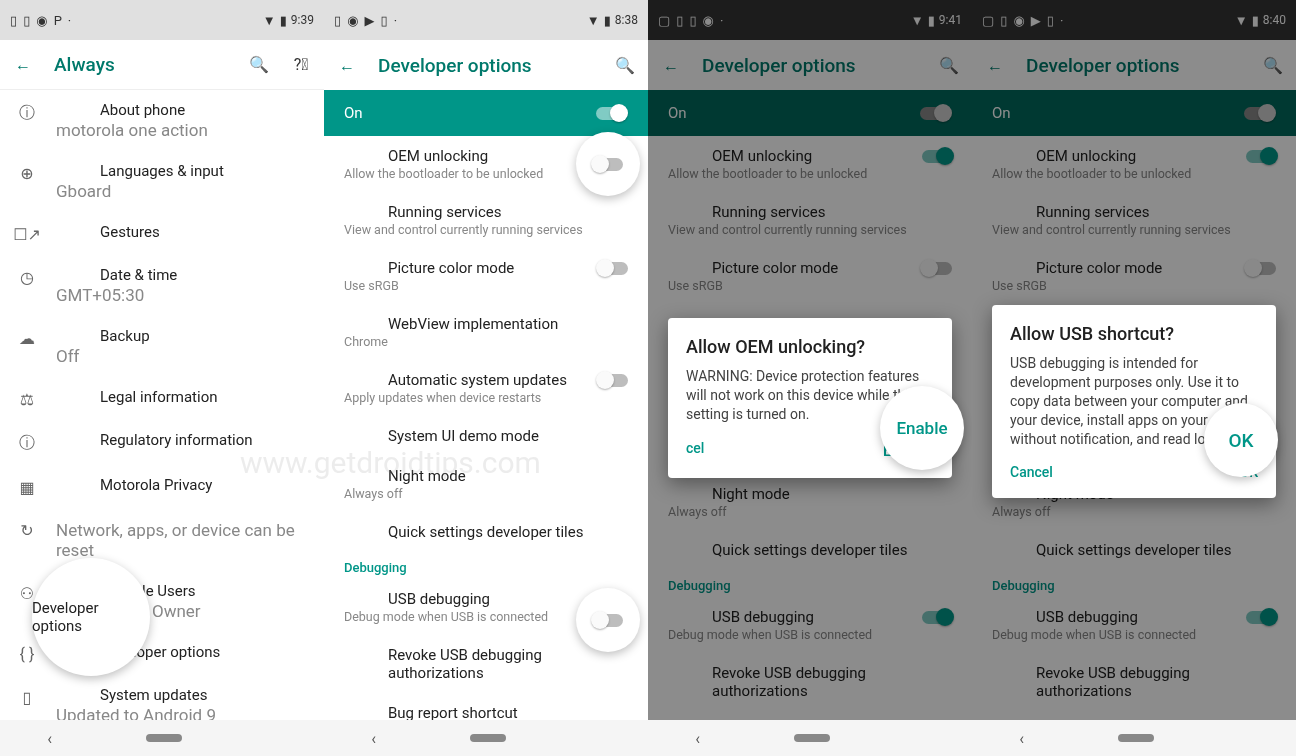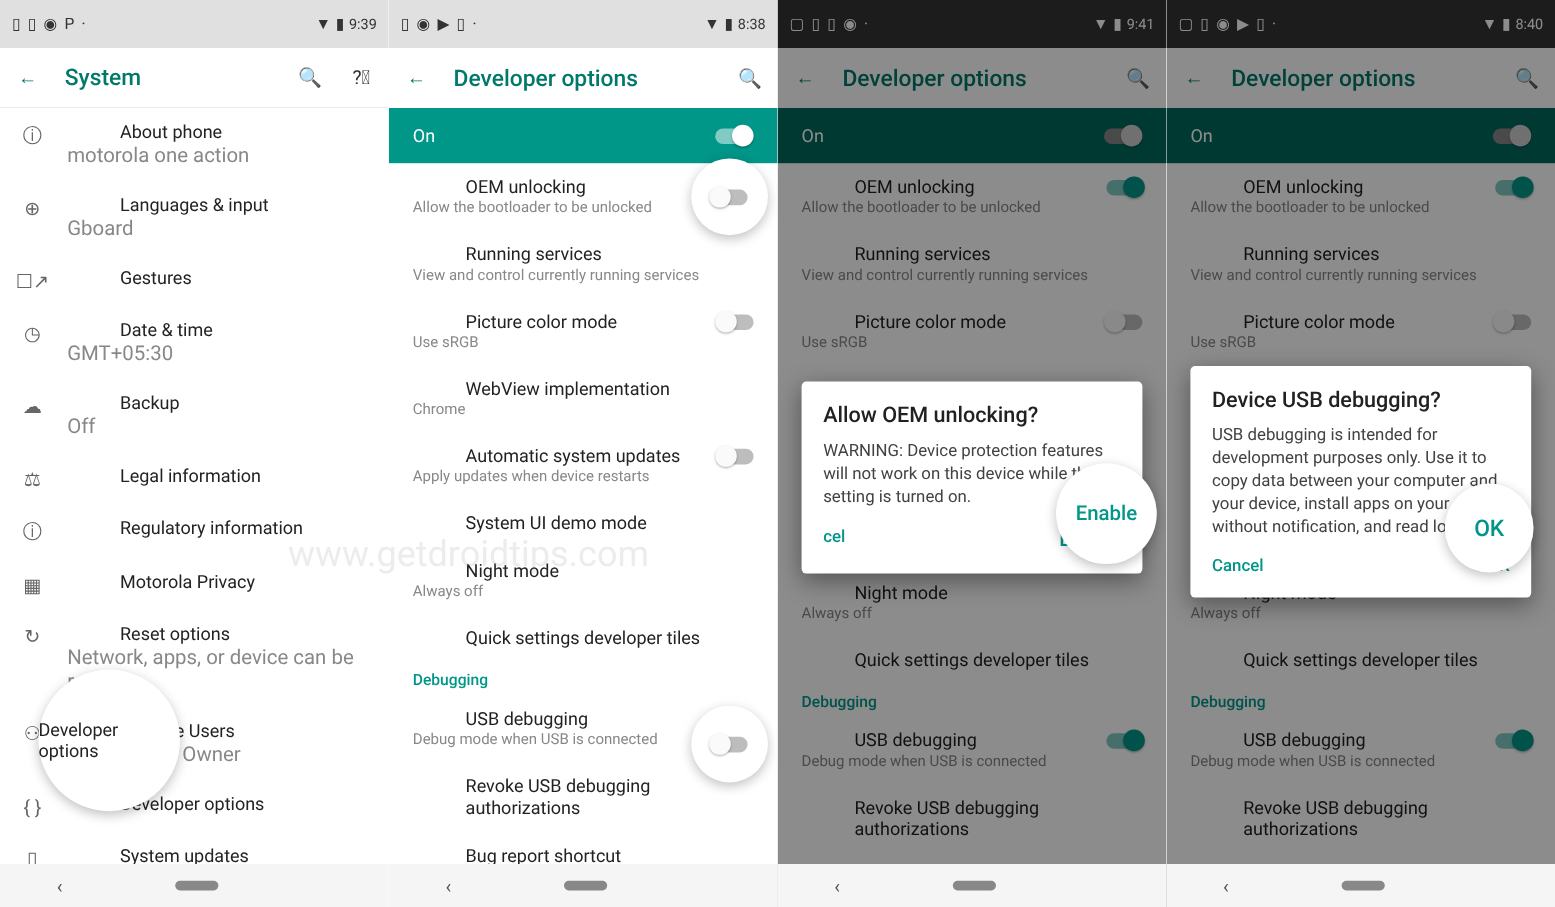--- a/index.html
+++ b/index.html
@@ -73,21 +73,21 @@
           <span class="sb-ico">·</span>
         </div>
     <div class="sb-right">
           <span class="sb-ico">▼</span>
           <span class="sb-ico">▮</span>
           <span>9:39</span>
         </div>
   </div>
   <div class="appbar">
     <span class="appbar-ico" style="color:#00796b">←</span>
-    <span class="appbar-title">System</span>
+    <span class="appbar-title">Always</span>
     <span class="appbar-ico">🔍</span>
     <span class="appbar-ico">?⃝</span>
   </div>
   <div class="list">
     <div class="row">
           <span class="row-icon">ⓘ</span>
           <div class="row-body">
             <div class="row-title">About phone</div>
             <div class="row-sub">motorola one action</div>
           </div>
@@ -133,21 +133,20 @@
         </div>
     <div class="row">
           <span class="row-icon">▦</span>
           <div class="row-body">
             <div class="row-title">Motorola Privacy</div>
           </div>
         </div>
     <div class="row">
           <span class="row-icon">↻</span>
           <div class="row-body">
-            <div class="row-title">Reset options</div>
             <div class="row-sub">Network, apps, or device can be reset</div>
           </div>
         </div>
     <div class="row">
           <span class="row-icon">⚇</span>
           <div class="row-body">
             <div class="row-title">Multiple Users</div>
             <div class="row-sub">Signed in as Owner</div>
           </div>
         </div>
@@ -493,21 +492,21 @@
           </div>
         </div>
     <div class="row">
           <div class="row-body">
             <div class="row-title">Bug report shortcut</div>
           </div>
         </div>
   </div>
   <div class="overlay"></div>
   <div class="dialog" style="left:20px;right:20px;top:305px;">
-    <h3>Device USB debugging?</h3>
+    <h3>Allow USB shortcut?</h3>
     <p>USB debugging is intended for development purposes only. Use it to copy data between your computer and your device, install apps on your device without notification, and read log data.</p>
     <div class="actions">
       <span>Cancel</span>
       <span>OK</span>
     </div>
   </div>
   <div class="highlight-ring" style="width:74px;height:74px;right:18px;top:403px;">
     <span style="color:#009688;font-size:19px;font-weight:500">OK</span>
   </div>
   <div class="navbar">

